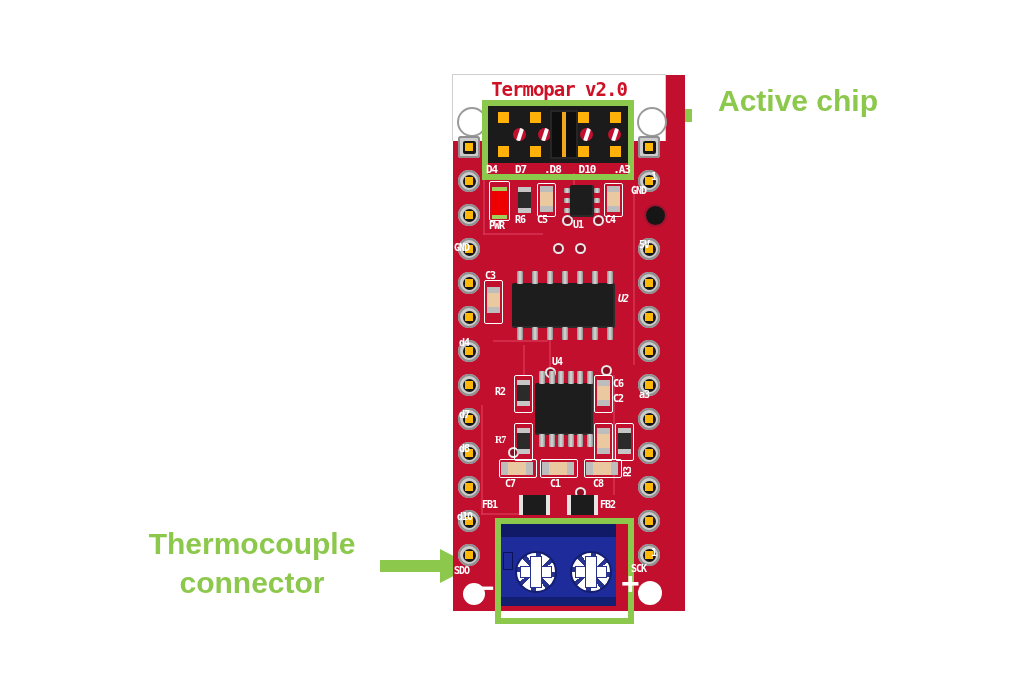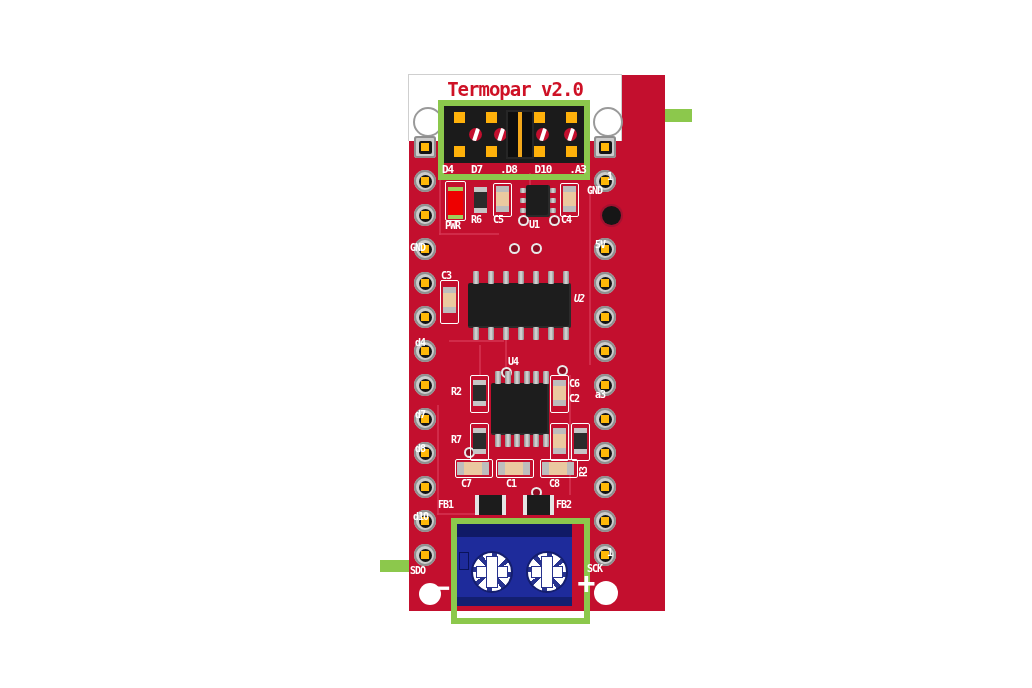--- a/index.html
+++ b/index.html
@@ -11,21 +11,21 @@
   .callout{position:absolute;color:#8CC84C;font-family:"Liberation Sans", sans-serif;
            font-weight:bold;font-size:30px;line-height:39px;text-align:center;}
   .arrow-shaft{position:absolute;background:#8CC84C;}
   .arrow-head{position:absolute;width:0;height:0;}
   .arrow-head.left{border-top:18px solid transparent;border-bottom:18px solid transparent;
                    border-right:33px solid #8CC84C;}
   .arrow-head.right{border-top:17px solid transparent;border-bottom:17px solid transparent;
                     border-left:33px solid #8CC84C;}
 
   
-  #board{position:absolute;left:409px;top:75px;width:256px;height:536px;background:#C30F2E;}
+  #board{position:absolute;left:453px;top:75px;width:232px;height:536px;background:#C30F2E;}
   #white-band{position:absolute;left:-1px;top:-1px;width:212px;height:66px;background:#ffffff;
               border:1px solid #cfcfcf;border-bottom:none;}
   #board-title{position:absolute;left:0;top:3px;width:212px;text-align:center;
                color:#CE1126;font-size:19px;font-weight:bold;letter-spacing:-1px;}
   .hole{position:absolute;border-radius:50%;background:#ffffff;}
   .hole.outlined{border:2px solid #9a9a9a;}
 
   
   .trace{position:absolute;background:#D63553;opacity:.75;}
   .via{position:absolute;width:7px;height:7px;border-radius:50%;background:#8c0c22;
@@ -91,25 +91,28 @@
   #brand{position:absolute;left:0;top:161px;width:212px;text-align:center;color:#ffffff;
          font-size:21px;font-weight:bold;letter-spacing:-2px;}
   .rot{transform:rotate(-90deg);transform-origin:left top;}
 </style>
 </head>
 <body>
 
 <div id="stage">
 
   <div class="callout" style="left:700px;top:81px;width:196px;">
+    <div>Active chip</div>
   </div>
   <div class="arrow-shaft" style="left:644px;top:109px;width:48px;height:13px;"></div>
   <div class="arrow-head left" style="left:613px;top:98px;"></div>
 
   <div class="callout" style="left:126px;top:524px;width:252px;">
+    <div>Thermocouple</div>
+    <div>connector</div>
   </div>
   <div class="arrow-shaft" style="left:380px;top:560px;width:62px;height:12px;"></div>
   <div class="arrow-head right" style="left:440px;top:549px;"></div>
 
   <div id="board">
 
     <div id="white-band"></div>
     <div id="board-title">Termopar v2.0</div>
     <div class="hole outlined" style="left:4px;top:32px;width:26px;height:26px;"></div>
     <div class="hole outlined" style="left:184px;top:32px;width:26px;height:26px;"></div>
@@ -261,21 +264,21 @@
       <div class="icpin" style="left: 114.5px; top: 359px;"></div>
       <div class="icpin" style="left: 124px; top: 296px;"></div>
       <div class="icpin" style="left: 124px; top: 359px;"></div>
       <div class="icpin" style="left: 133.5px; top: 296px;"></div>
       <div class="icpin" style="left: 133.5px; top: 359px;"></div>
       <div id="u4-pins"></div>
     <span class="ref" style="left:42px;top:311px;">R2</span>
     <div class="outline" style="left:61px;top:300px;width:17px;height:36px;">
       <div class="res-v" style="margin:4px auto 0;"></div>
     </div>
-    <span class="ref" style="left:42px;top:359px;">R7</span>
+    <span class="ref" style="left:42px;top:359px;font-family:Liberation Serif, serif;">R7</span>
     <div class="outline" style="left:61px;top:348px;width:17px;height:36px;">
       <div class="res-v" style="margin:4px auto 0;"></div>
     </div>
     <div class="outline" style="left:141px;top:300px;width:17px;height:36px;">
       <div class="cap-v" style="margin:4px auto 0;"></div>
     </div>
     <span class="ref" style="left:160px;top:303px;">C6</span>
     <span class="ref" style="left:160px;top:318px;">C2</span>
     <div class="outline" style="left:141px;top:348px;width:17px;height:36px;">
       <div class="cap-v" style="margin:4px auto 0;"></div>

